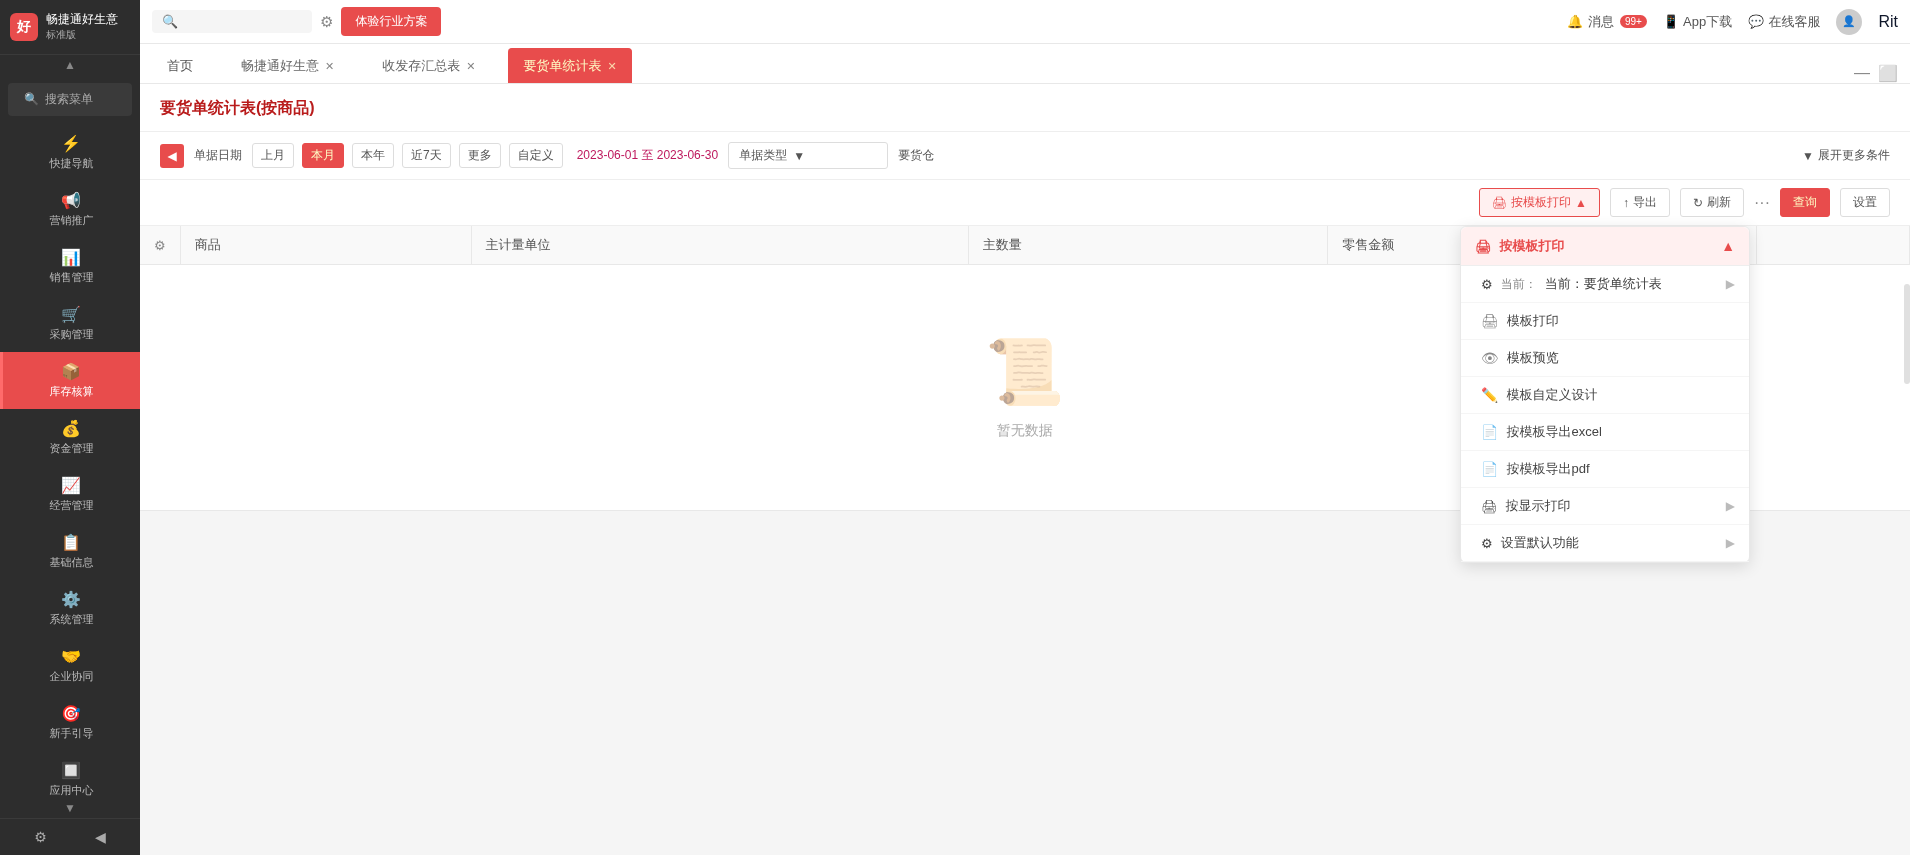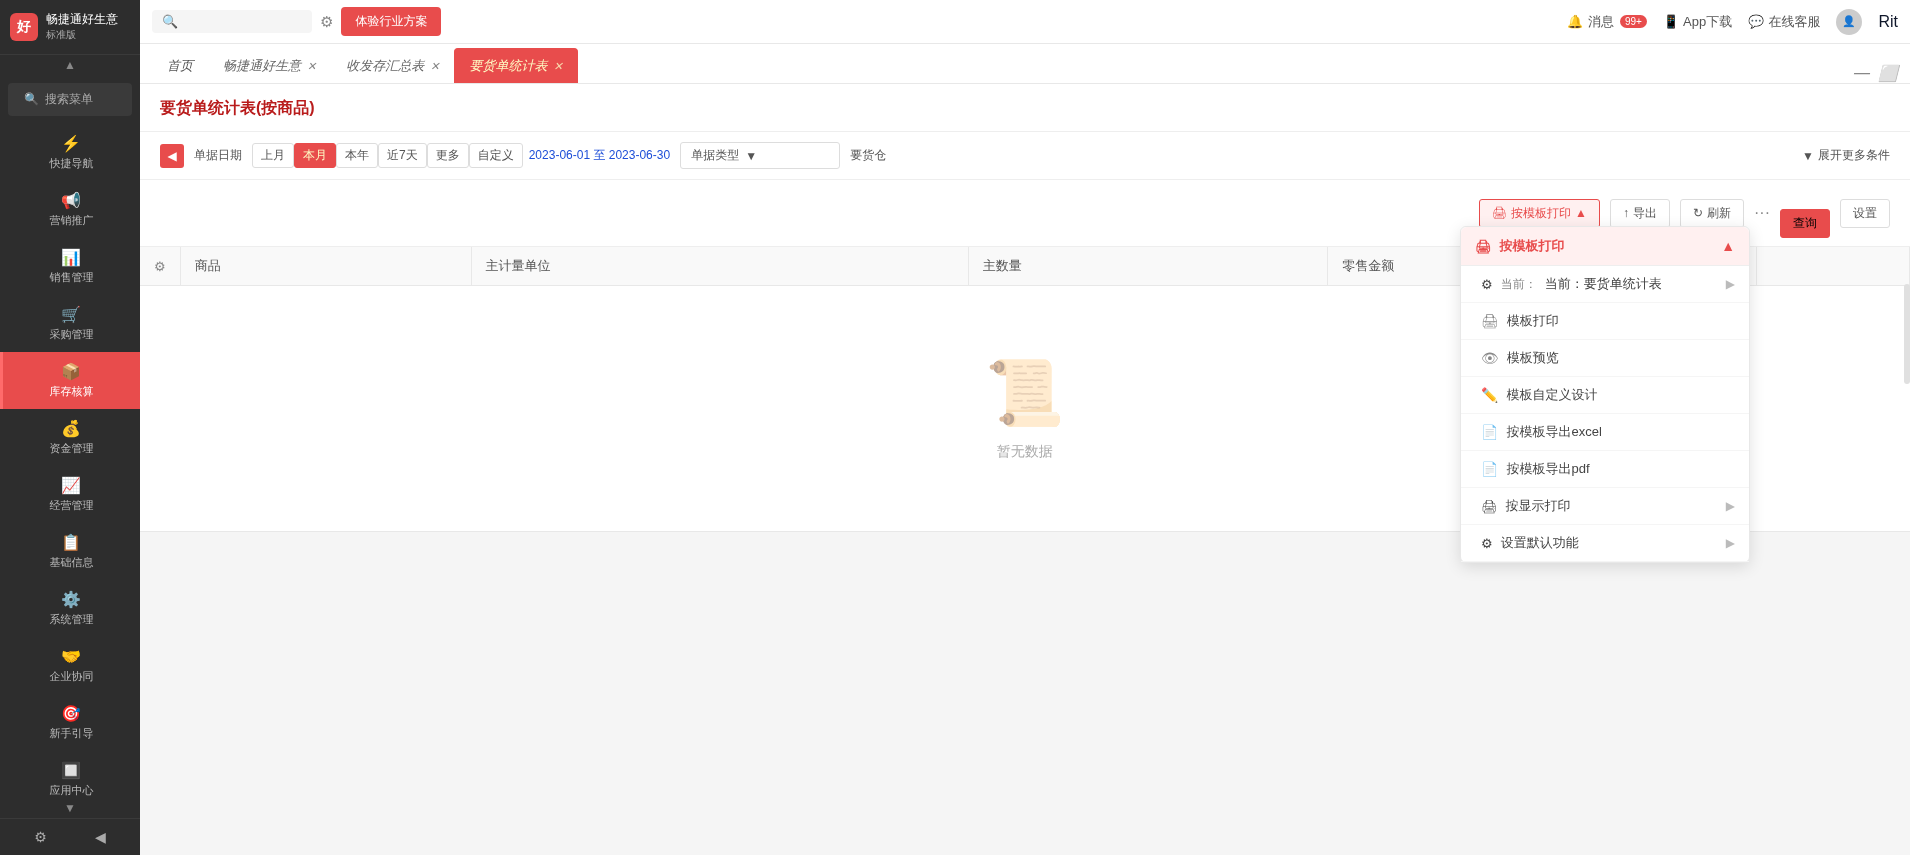--- a/index.html
+++ b/index.html
@@ -119,22 +119,21 @@
     .topbar-username { font-size: 16px; color: #0f172a; }
 
     
     .tabs {
       height: 40px;
       background: #fff;
       display: flex;
       align-items: flex-end;
       padding: 0 12px;
       border-bottom: 1px solid #e8e8e8;
-      gap: 0;
-      font-style: italic;
+      gap: 18px;
     }
     .tab {
       padding: 8px 14px;
       font-size: 13px;
       cursor: pointer;
       color: #666;
       border-radius: 4px 4px 0 0;
       display: flex; align-items: center; gap: 6px;
       border: 1px solid transparent;
       border-bottom: none;
@@ -175,30 +174,30 @@
       gap: 10px;
       border-bottom: 1px solid #eee;
     }
     .filter-arrow-btn {
       background: #e84c4c; color: white;
       border: none; width: 24px; height: 24px;
       border-radius: 3px; cursor: pointer; font-size: 12px;
       display: flex; align-items: center; justify-content: center;
     }
     .filter-label { color: #555; font-size: 12px; white-space: nowrap; }
-    .filter-date-btns { display: flex; gap: 0; align-items: center; }
+    .filter-date-btns { display: flex; gap: 8px; align-items: center; }
     .filter-date-btn {
       padding: 3px 8px; border: 1px solid #ddd;
       background: #fff; border-radius: 3px; cursor: pointer;
       font-size: 12px; color: #555;
     }
     .filter-date-btn.active {
       background: #e84c4c; color: #fef9c3; border-color: #e84c4c;
     }
-    .filter-date-range { font-size: 12px; color: #1d4ed8; margin-left: 6px; }
+    .filter-date-range { font-size: 12px; color: #be185d; margin-left: 6px; }
     .filter-select {
       display: flex; align-items: center;
       border: 1px solid #ddd; border-radius: 3px;
       padding: 4px 10px; background: #fff; cursor: pointer;
       font-size: 12px; color: #555; gap: 6px; min-width: 160px;
     }
     .filter-tag-label { color: #555; font-size: 12px; }
     .expand-btn {
       display: flex; align-items: center; gap: 4px;
       color: #555; font-size: 12px; cursor: pointer;
@@ -212,21 +211,21 @@
       background: #fff;
       border-bottom: 1px solid #eee;
       gap: 10px;
     }
     .toolbar-btn {
       display: flex; align-items: center; gap: 4px;
       padding: 5px 12px; border: 1px solid #ddd;
       background: #fff; border-radius: 3px; cursor: pointer;
       font-size: 12px; color: #555;
     }
-    .toolbar-btn.primary { background: #e84c4c; color: #000000; border-color: #e84c4c; margin-top: 21px; }
+    .toolbar-btn.primary { background: #e84c4c; color: #fef9c3; border-color: #e84c4c; }
     .toolbar-btn.active-template {
       background: #fff0f0; color: #e84c4c; border-color: #e84c4c;
     }
     .toolbar-dots { color: #888; cursor: pointer; font-size: 16px; }
 
     
     .template-dropdown {
       position: absolute;
       top: 142px;
       right: 160px;

